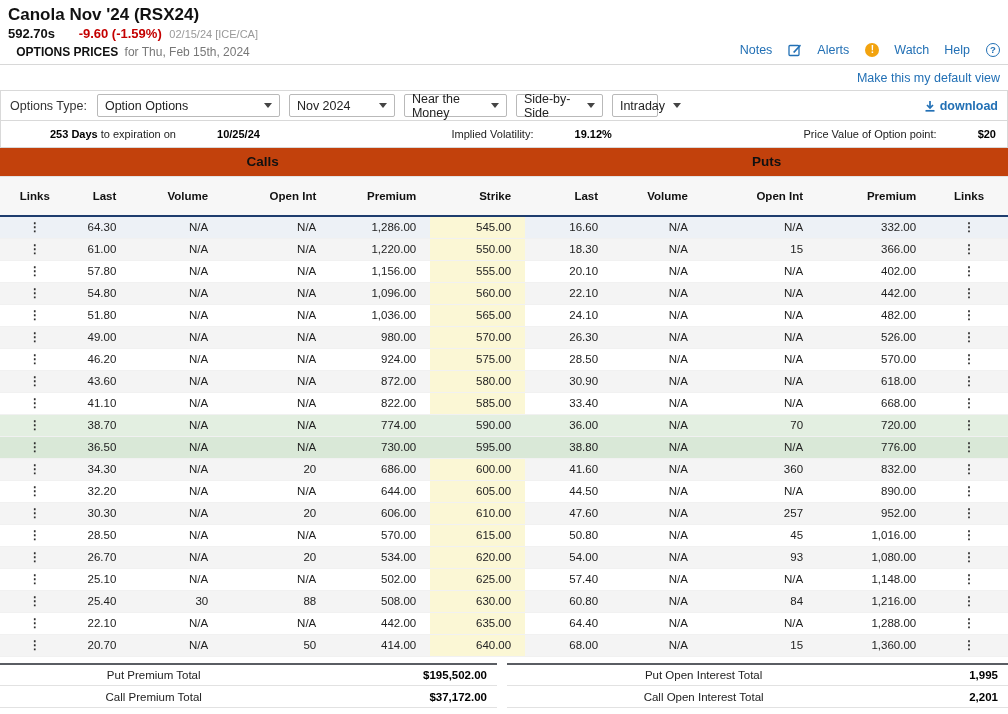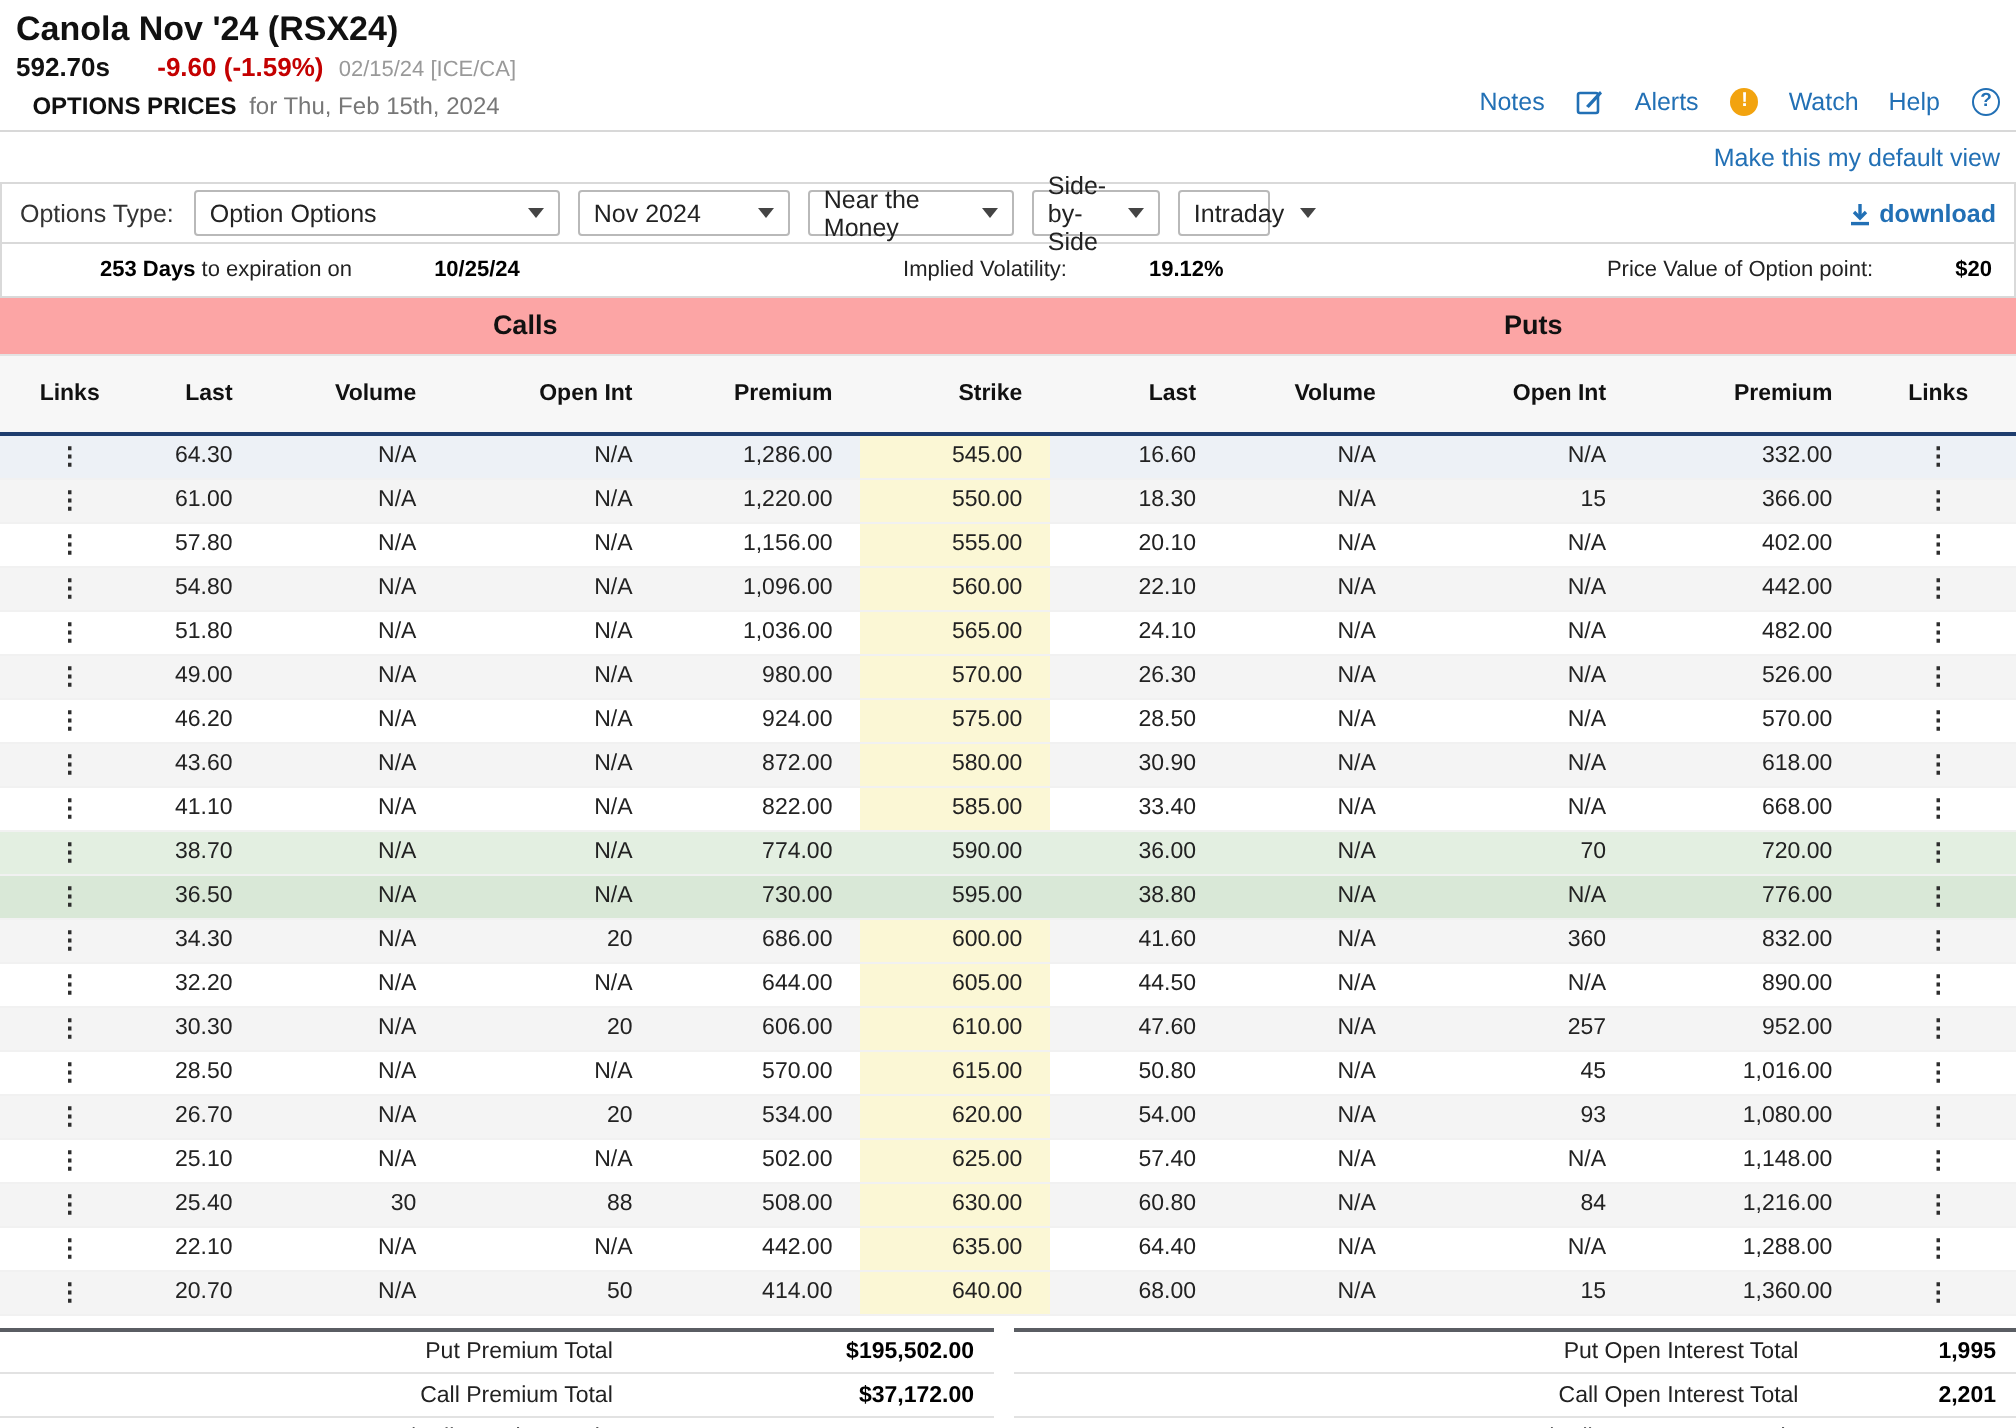--- a/index.html
+++ b/index.html
@@ -32,41 +32,41 @@
     padding:0 8px; }
   .default-view-row span { color:#2270b5; font-size:12.5px; cursor:pointer; }
 
   
   .toolbar { height:31px; border:1px solid #d9d9d9; display:flex; align-items:center;
     gap:9px; padding:0 9px; font-size:12.5px; }
   .opt-label { color:#333; margin-right:1px; }
   .dd { display:flex; justify-content:space-between; align-items:center; height:23px;
     border:1px solid #b9b9b9; border-radius:2px; background:#fff; padding:0 7px;
     cursor:pointer; color:#222; }
-  .dd0 { width:183px; } .dd1 { width:106px; } .dd2 { width:103px; } .dd3 { width:64px; } .dd4 { width:46px; }
+  .dd0 { width:183px; } .dd1 { width:106px; } .dd2 { width:103px; } .dd3 { width:87px; } .dd4 { width:46px; }
   .caret { display:inline-block; width:0; height:0; border-left:4px solid transparent;
     border-right:4px solid transparent; border-top:5px solid #444; margin-left:8px; }
   .spacer { flex:1; }
   .download { display:flex; align-items:center; gap:4px; color:#2270b5; font-weight:bold;
     font-size:12.5px; cursor:pointer; }
 
   
   .info-bar { height:27px; border:solid #d9d9d9; border-width:0 1px 1px 1px;
     display:flex; align-items:center; justify-content:space-between; padding:0 11px;
     font-size:11px; color:#222; }
   .info-bar b { font-weight:bold; color:#000;margin-left:38px; }
 
   
   table.grid { width:100%; border-collapse:collapse; table-layout:fixed; font-size:11.5px; }
   col.w-linksl{width:6.9%} col.w-lastc{width:6.0%} col.w-volc{width:9.1%}
   col.w-oic{width:10.7%} col.w-premc{width:9.9%} col.w-strike{width:9.4%}
   col.w-lastp{width:8.6%} col.w-volp{width:8.9%} col.w-oip{width:11.4%}
   col.w-premp{width:11.2%} col.w-linksr{width:7.7%}
   .group-row th { height:28px; font-size:13.5px; font-weight:bold; color:#111;
-    background:#fca5a5; vertical-align:middle; }
+    background:#c2410c; vertical-align:middle; }
   .head-row th { height:40px; background:#f7f7f7; border-top:1px solid #e3e3e3;
     border-bottom:2px solid #1e3d6e; font-weight:bold; color:#111; vertical-align:middle; }
   .h-num { text-align:right; padding-right:14px; }
   .h-links { text-align:center; }
   td { height:22px; vertical-align:middle; }
   .c-num { text-align:right; padding-right:14px; color:#222; }
   .c-links { text-align:center; color:#2d2d2d; font-weight:bold; font-size:12px; cursor:pointer; }
   .c-strike { background:#fbf7d5; }
   tbody tr { border-bottom:1px solid #f1f1f1; }
   .row-blue   { background:#edf1f6; }
@@ -76,21 +76,21 @@
   .row-green2 { background:#d9e8d7; }
   .row-green1 .c-strike, .row-green2 .c-strike { background:inherit; }
 
   
   .summary { display:flex; gap:10px; margin-top:6px; }
   .summary table { border-collapse:collapse; font-size:11.5px;
     border-top:2px solid #5a5d63; border-bottom:2px solid #43464b; }
   .summary .t-left { width:497px; } .summary .t-right { width:501px; }
   .summary tr { height:22px; border-bottom:1px solid #e2e2e2; }
   .summary tr:last-child { border-bottom:none; }
-  .f-label { text-align:right; color:#222; }
+  .f-label { text-align:center; color:#222; }
   .f-value { text-align:right; padding-right:10px; font-weight:bold; color:#000; }
 </style>
 </head>
 <body>
 
 <div class="page">
 
   <div class="topbar">
     <div>
       <div class="page-title">Canola Nov '24 (RSX24)</div>

